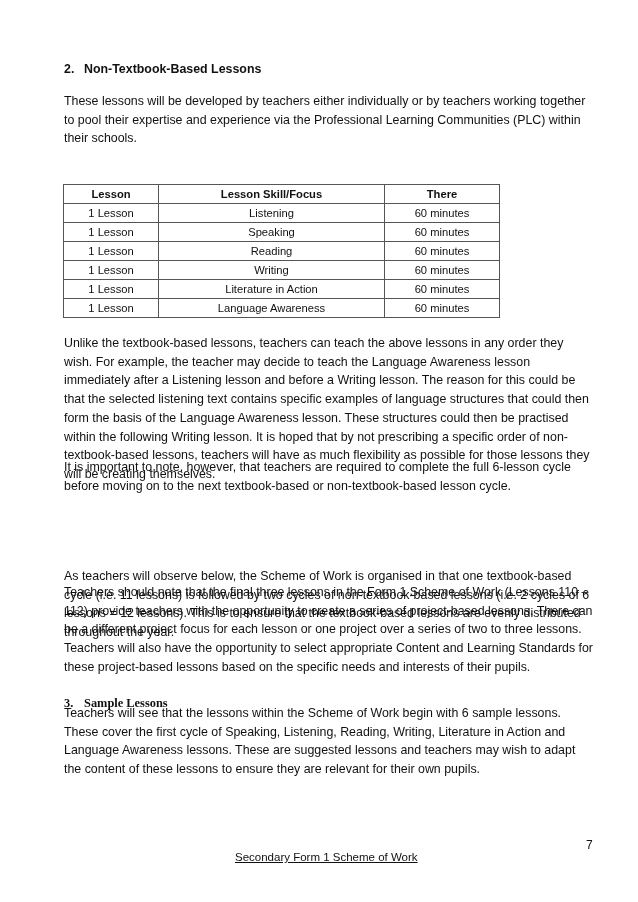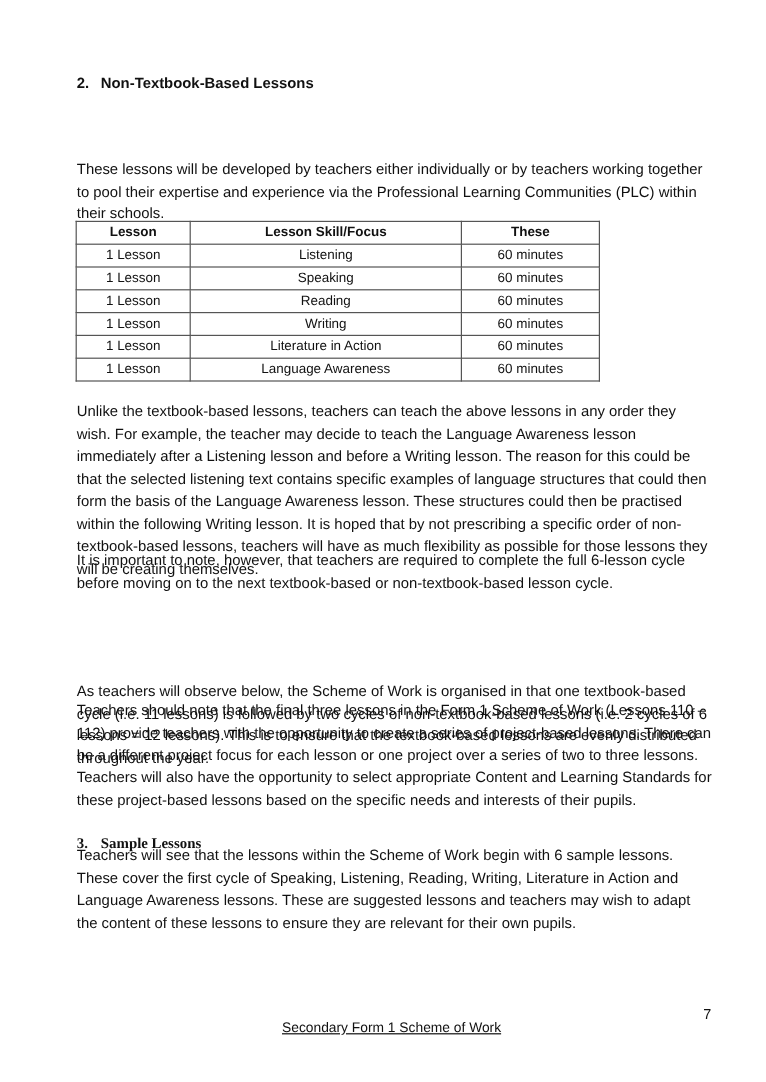--- a/index.html
+++ b/index.html
@@ -20,28 +20,28 @@
 </style>
 </head>
 <body>
 
 <div class="page">
 
   <div class="heading" style="top:62px;">
     <span class="num">2.</span><span>Non-Textbook-Based Lessons</span>
   </div>
 
-  <p class="para" style="top:92px;margin-top:40px;">These lessons will be developed by teachers either individually or by teachers working together to pool their expertise and experience via the Professional Learning Communities (PLC) within their schools.</p>
+  <p class="para" style="top:92px;">These lessons will be developed by teachers either individually or by teachers working together to pool their expertise and experience via the Professional Learning Communities (PLC) within their schools.</p>
 
   <table class="lessons">
     <thead>
       <tr>
         <th class="c1">Lesson</th>
         <th class="c2">Lesson Skill/Focus</th>
-        <th class="c3">These</th>
+        <th class="c3">There</th>
       </tr>
     </thead>
     <tbody>
       <tr>
         <td>1 Lesson</td>
         <td>Listening</td>
         <td>60 minutes</td>
       </tr>
       <tr>
         <td>1 Lesson</td>

